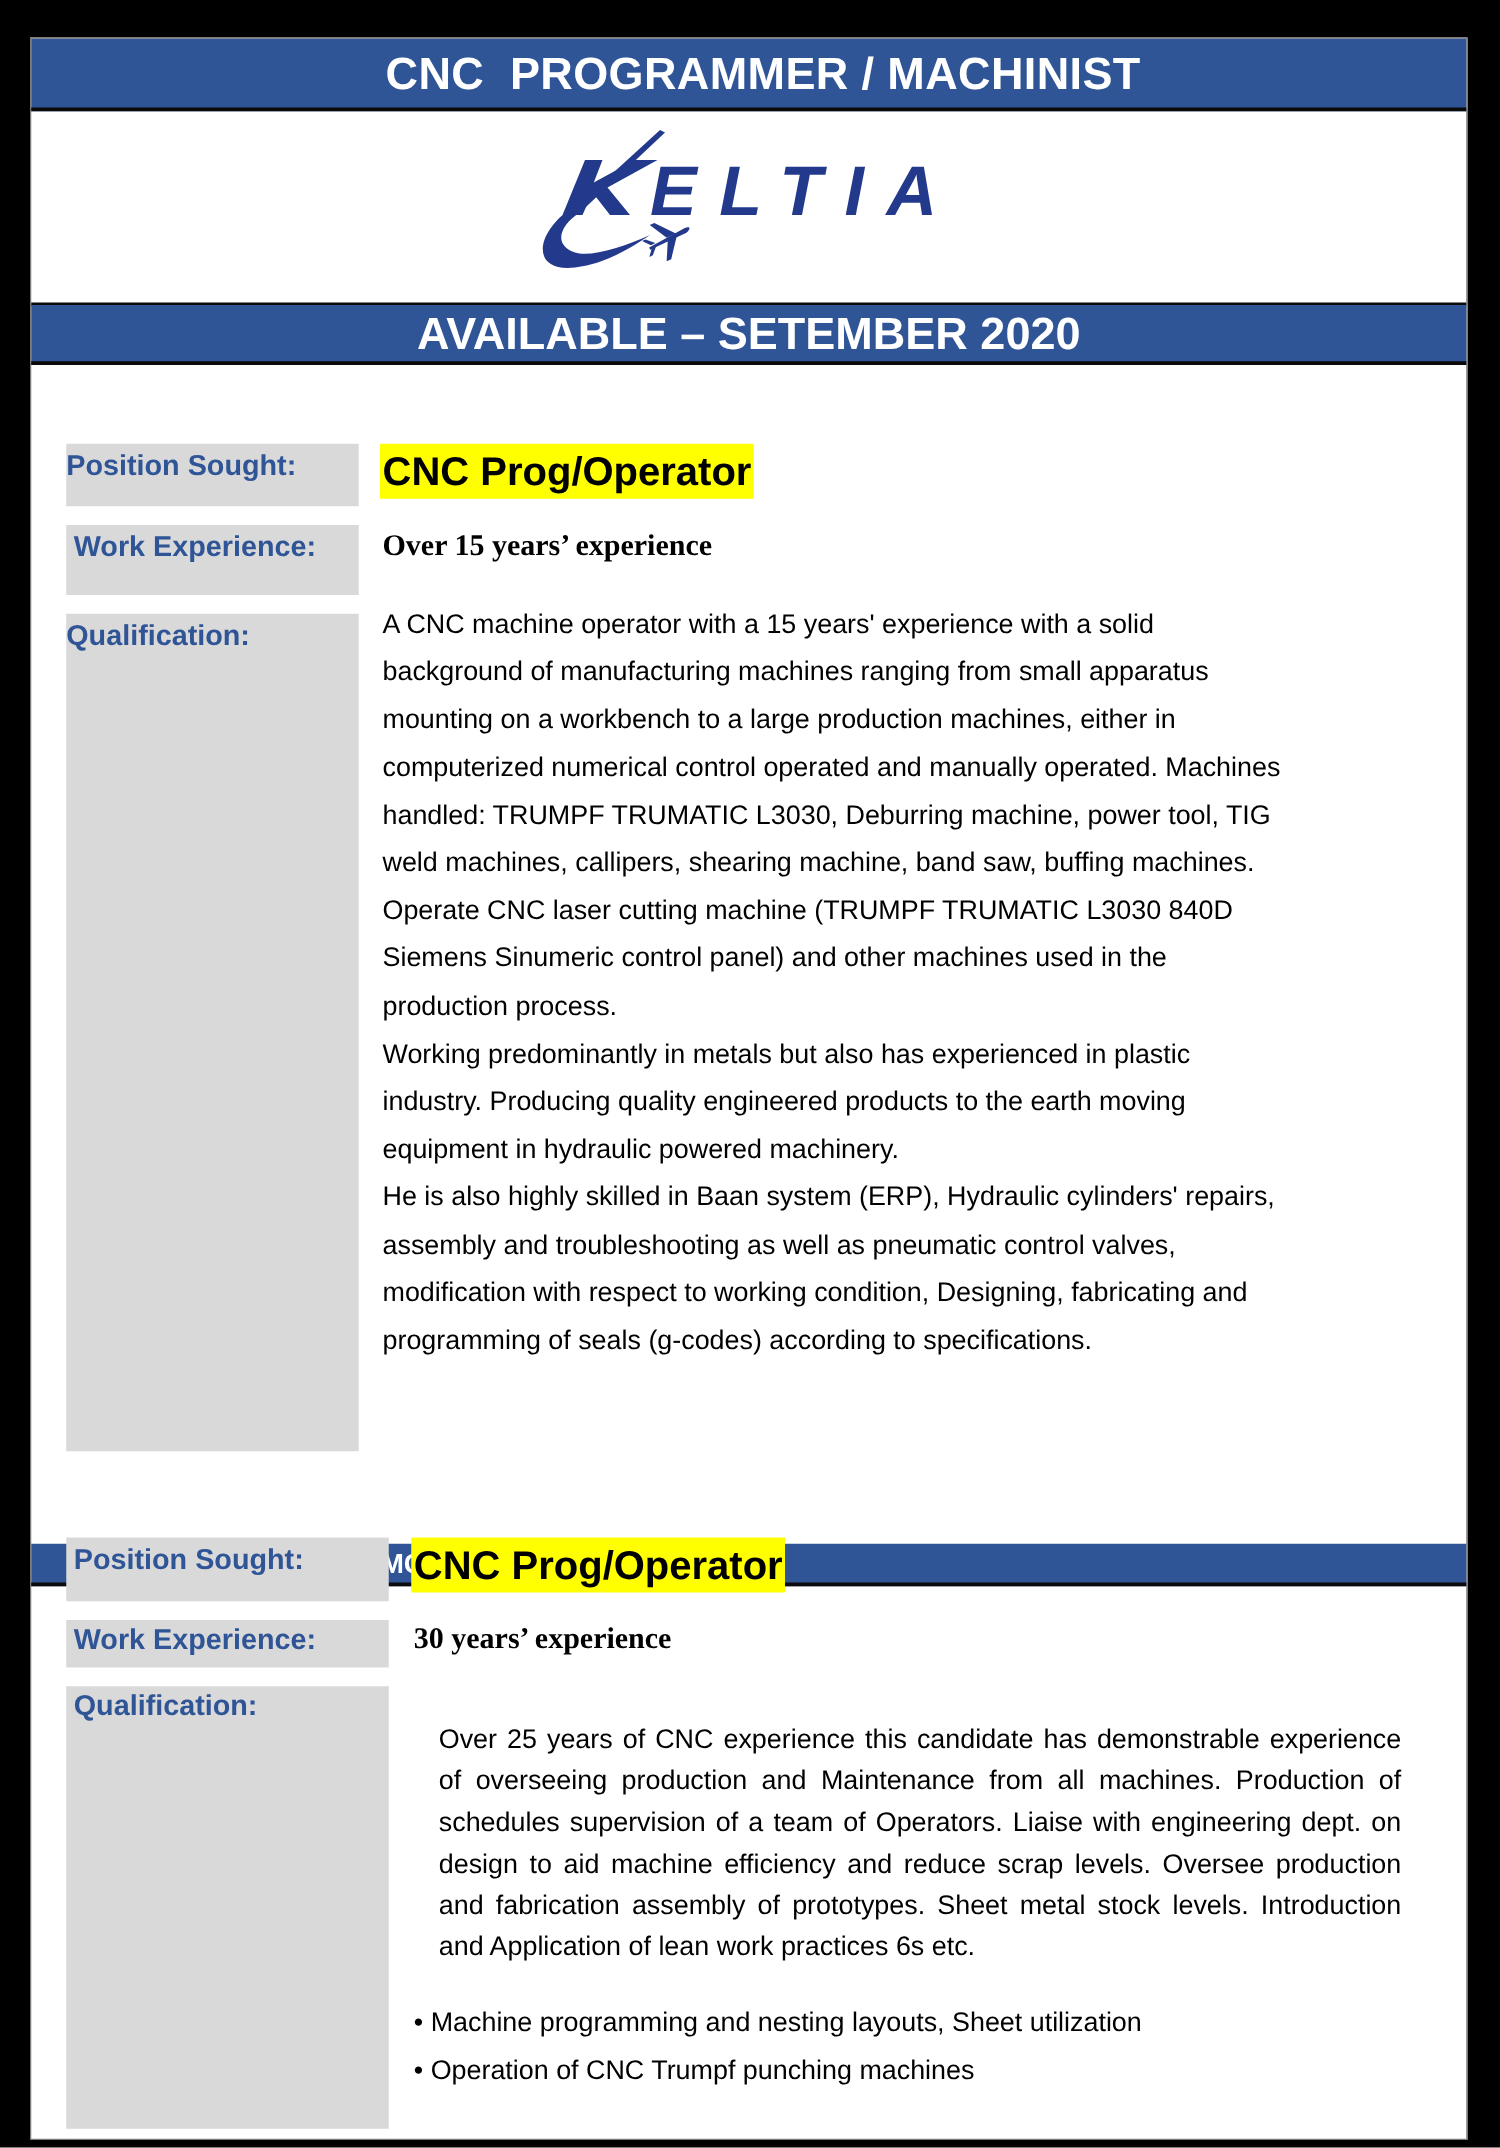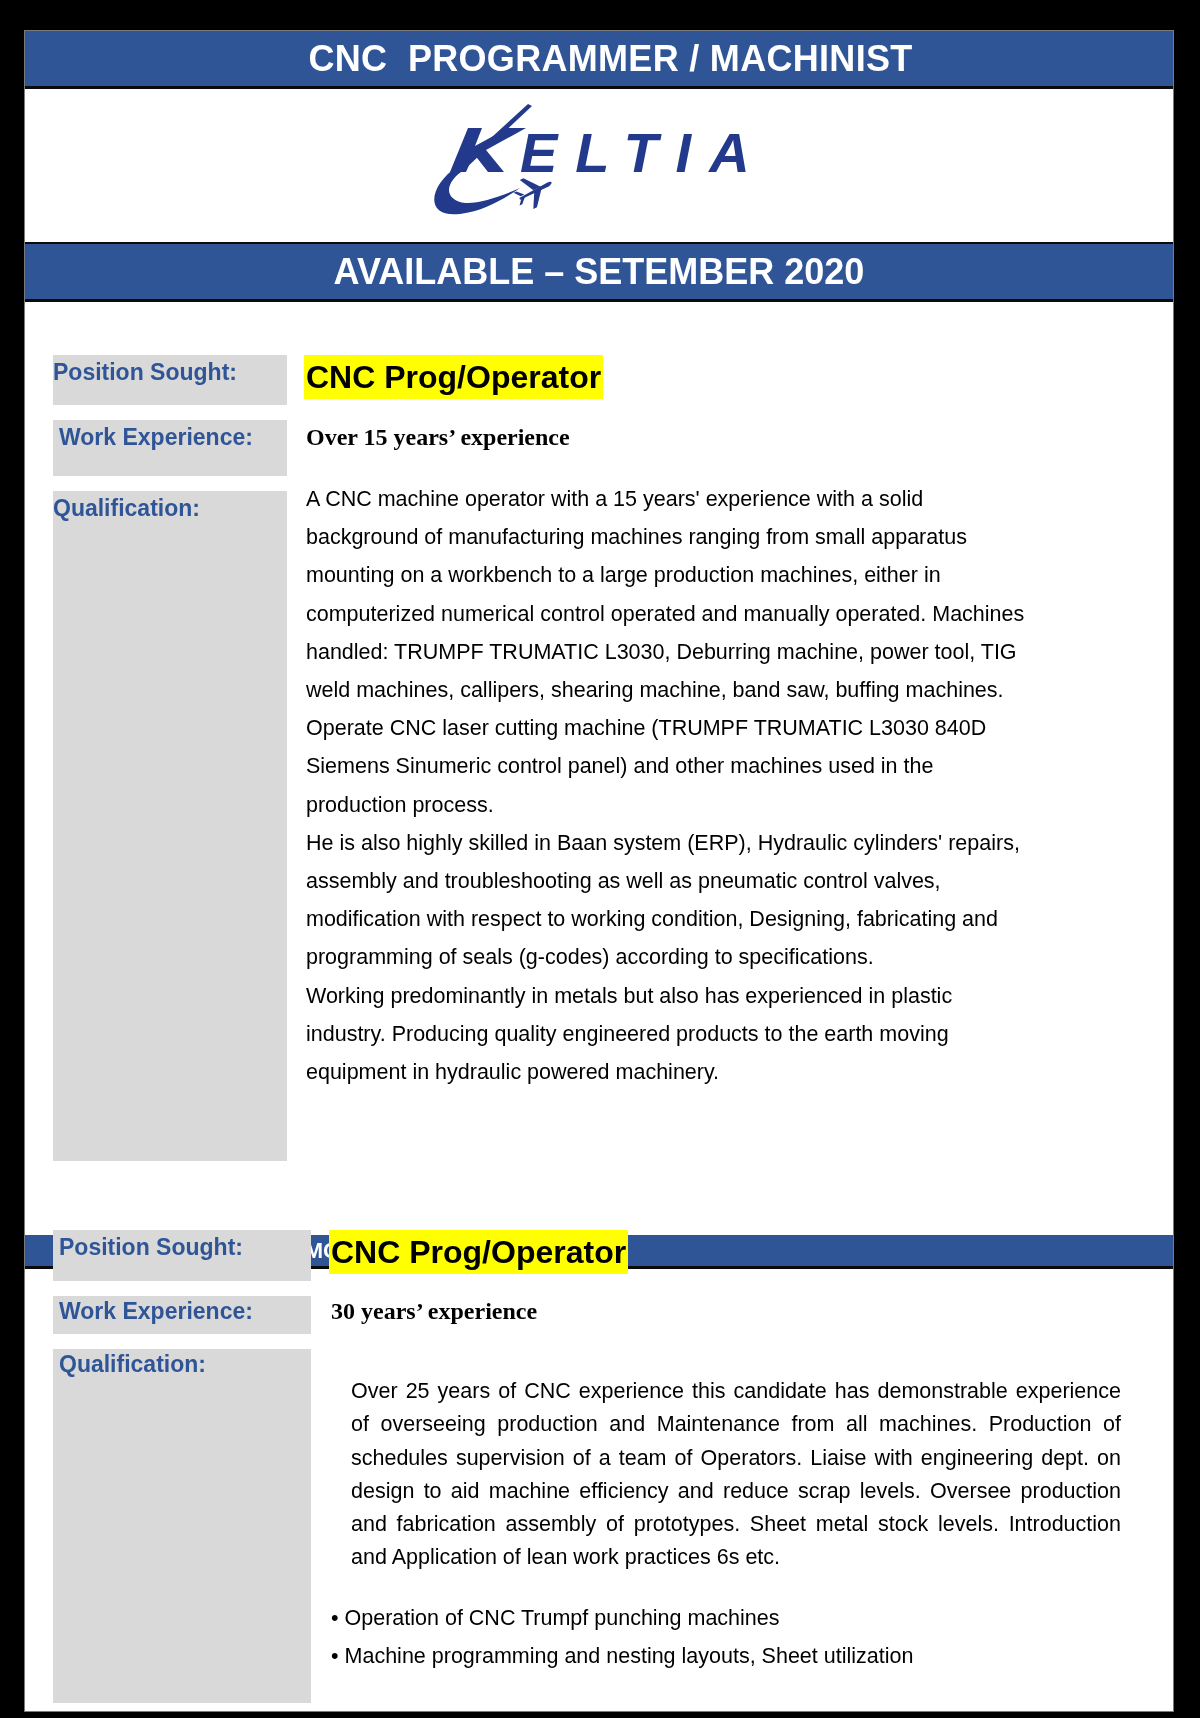--- a/index.html
+++ b/index.html
@@ -12,21 +12,21 @@
     background: #ffffff; border: 1px solid #7a7a7a; box-sizing: border-box;
   }
   .bar {
     position: absolute; left: 0; width: 100%; background: #2f5597; color: #ffffff;
     box-sizing: border-box; font-weight: bold;
   }
   .title-bar { top: 0; height: 58px; display: flex; align-items: center; justify-content: center;
     font-size: 36px; letter-spacing: 0.3px; border-bottom: 3px solid #0b0b0b; padding-left: 23px; }
   .logo-area { position: absolute; top: 61px; left: 0; width: 100%; height: 150px;
     border-bottom: 3px solid #0b0b0b; text-align: center; }
-  .avail-bar { top: 213px; height: 58px; display: flex; align-items: center; justify-content: center;
+  .avail-bar { top: 213px; height: 48px; display: flex; align-items: center; justify-content: center;
     font-size: 36px; border-bottom: 3px solid #0b0b0b; }
   .cand-bar { height: 34px; display: flex; align-items: center; padding-left: 26px;
     font-size: 22px; border-bottom: 3px solid #0b0b0b; }
   .label-box {
     position: absolute; background: #d9d9d9; color: #2f5597; font-weight: bold;
     font-size: 23px; box-sizing: border-box; padding-top: 4px;
   }
   .value { position: absolute; color: #000; }
   .position-value { font-weight: bold; font-size: 32px; background: #ffff00; padding: 0 2px; line-height: 44px; }
   .exp-value { font-weight: bold; font-size: 24px; font-family: Liberation Serif, serif; }
@@ -78,22 +78,22 @@
   <div class="label-box" style="left:28px; top:389px; width:234px; height:56px; padding-left:6px;">
     <span>Work Experience:</span>
   </div>
   <div class="value exp-value" style="left:281px; top:393px;">Over 15 years’ experience</div>
 
   <div class="label-box" style="left:28px; top:460px; width:234px; height:670px; padding-left:0;">
     <span>Qualification:</span>
   </div>
   <div class="value qual-text" style="left:281px; top:449px; width:720px;">
     <p>A CNC machine operator with a 15 years' experience with a solid background of manufacturing machines ranging from small apparatus mounting on a workbench to a large production machines, either in computerized numerical control operated and manually operated. Machines handled: TRUMPF TRUMATIC L3030, Deburring machine, power tool, TIG weld machines, callipers, shearing machine, band saw, buffing machines. Operate CNC laser cutting machine (TRUMPF TRUMATIC L3030 840D Siemens Sinumeric control panel) and other machines used in the production process.</p>
+    <p>Working predominantly in metals but also has experienced in plastic industry. Producing quality engineered products to the earth moving equipment in hydraulic powered machinery.</p>
     <p>He is also highly skilled in Baan system (ERP), Hydraulic cylinders' repairs, assembly and troubleshooting as well as pneumatic control valves, modification with respect to working condition, Designing, fabricating and programming of seals (g-codes) according to specifications.</p>
-    <p>Working predominantly in metals but also has experienced in plastic industry. Producing quality engineered products to the earth moving equipment in hydraulic powered machinery.</p>
   </div>
 
   <div class="bar cand-bar" style="top:1204px;padding-left:32px;">
     <span>KELTIA CANDIDATE – JMC 0220 0113</span>
   </div>
 
   <div class="label-box" style="left:28px; top:1199px; width:258px; height:51px; padding-left:6px;">
     <span>Position Sought:</span>
   </div>
   <div class="value position-value" style="left:304px; top:1199px;">CNC Prog/Operator</div>
@@ -103,17 +103,17 @@
   </div>
   <div class="value exp-value" style="left:306px; top:1267px;">30 years’ experience</div>
 
   <div class="label-box" style="left:28px; top:1318px; width:258px; height:354px; padding-left:6px; padding-top:2px;">
     <span>Qualification:</span>
   </div>
   <div class="value qual2-text" style="left:306px; top:1344px; width:770px;margin-left:20px;">
     <div>Over 25 years of CNC experience this candidate has demonstrable experience of overseeing production and Maintenance from all machines. Production of schedules supervision of a team of Operators. Liaise with engineering dept. on design to aid machine efficiency and reduce scrap levels. Oversee production and fabrication assembly of prototypes. Sheet metal stock levels. Introduction and Application of lean work practices 6s etc.</div>
   </div>
   <ul class="value bullets" style="left:306px; top:1568px;">
+    <li>Machine programming and nesting layouts, Sheet utilization</li>
     <li>Operation of CNC Trumpf punching machines</li>
-    <li>Machine programming and nesting layouts, Sheet utilization</li>
   </ul>
 
 </div>
 
 </body></html>

